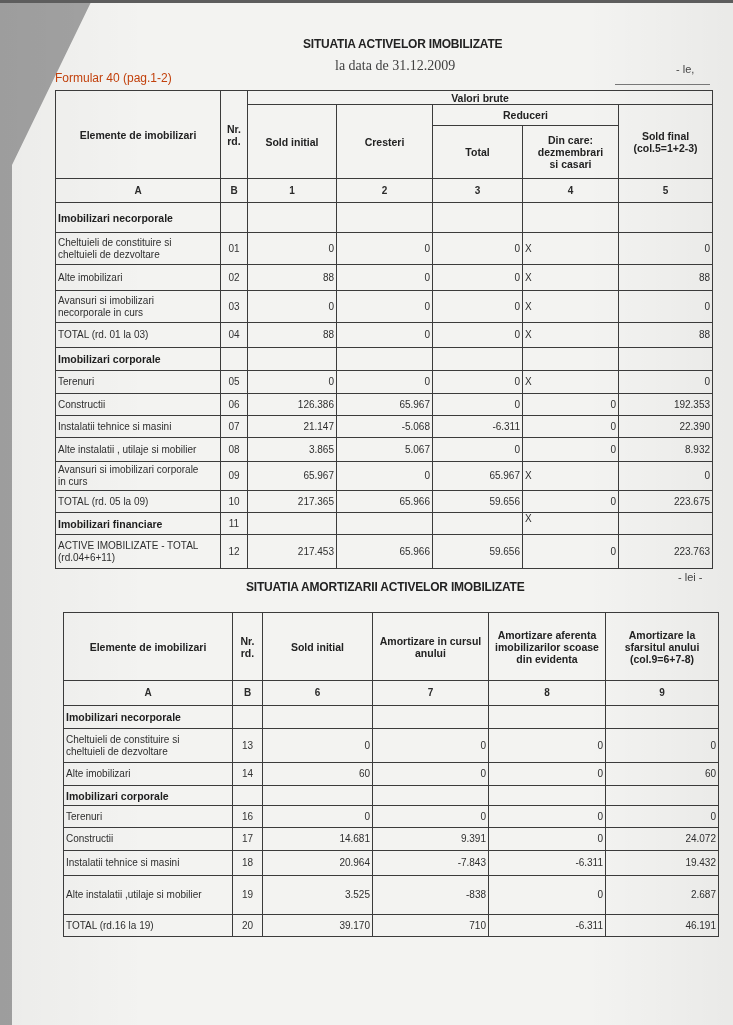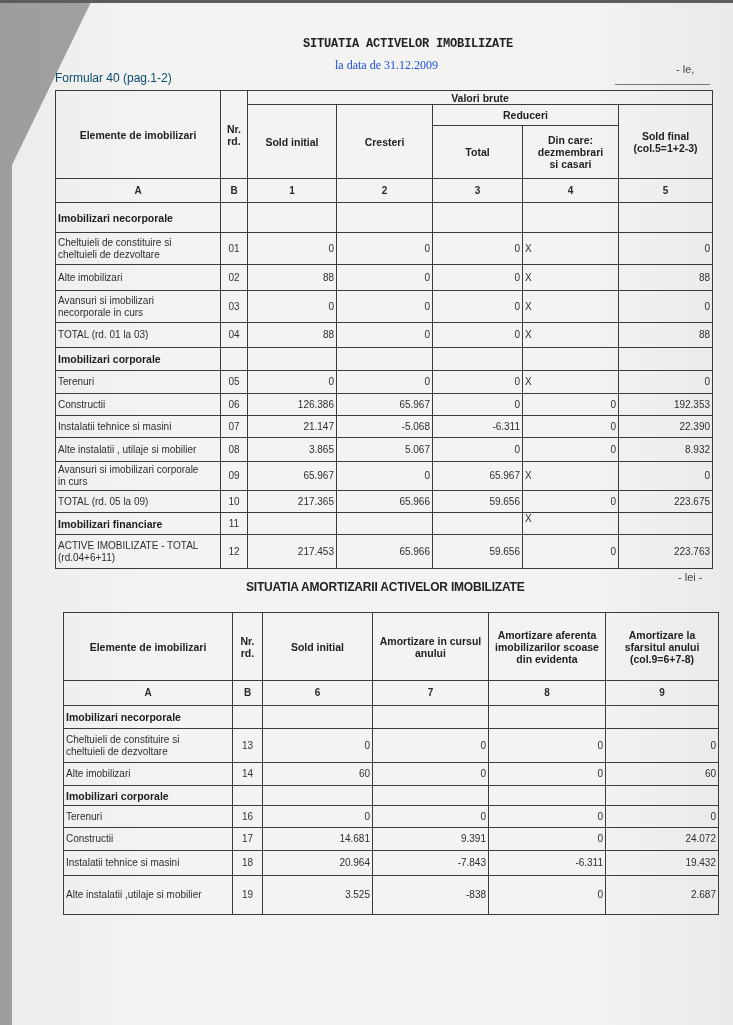--- a/index.html
+++ b/index.html
@@ -5,22 +5,22 @@
   html, body { margin:0; padding:0; }
   body { width:733px; height:1025px; position:relative; overflow:hidden;
          background:#f3f3f1; font-family:"Liberation Sans", sans-serif; color:#2b2b2b; }
   .paper-shade { position:absolute; inset:0;
     background: linear-gradient(90deg, rgba(0,0,0,0.03) 0%, rgba(0,0,0,0) 20%, rgba(0,0,0,0) 80%, rgba(0,0,0,0.04) 100%); }
   .scan-edge { position:absolute; left:0; top:0; width:733px; height:1025px; background:#a2a2a2;
     clip-path: polygon(0 0, 92px 0, 12px 165px, 12px 1025px, 0 1025px); }
   .scan-top { position:absolute; left:0; top:0; width:733px; height:3px; background:#5d5d5d; }
   .abs { position:absolute; white-space:nowrap; }
   .title { font-weight:bold; font-size:12px; letter-spacing:-0.2px; color:#222; }
-  .subtitle { font-family:"Liberation Serif", serif; font-size:12px; color:#1d4ed8; }
-  .form-label { font-size:12px; color:#0c4a6e; }
+  .subtitle { font-family:"Liberation Serif", serif; font-size:14px; color:#404040; }
+  .form-label { font-size:12px; color:#c2410c; }
   .unit { font-size:11px; color:#444; }
   .rule { position:absolute; height:1px; background:#777; }
 
   table.grid { position:absolute; border-collapse:collapse; table-layout:fixed; }
   table.grid td, table.grid th { border:1px solid #3b3b3b; padding:0 2px; font-size:10px;
     line-height:12px; overflow:hidden; white-space:pre-line; }
   table.grid th { font-weight:bold; font-size:10.5px; text-align:center; vertical-align:middle; color:#222; }
   th.top-al { vertical-align:top; padding-top:1px; }
   td.code { text-align:center; font-weight:bold; font-size:10.5px; vertical-align:middle; }
   td.lbl { text-align:left; vertical-align:middle; color:#2e2e2e; }
@@ -29,21 +29,21 @@
   td.num { text-align:right; vertical-align:middle; color:#2e2e2e; }
   td.x { text-align:left; padding-left:16px; }
 </style>
 </head>
 <body>
 
 <div class="scan-edge"></div>
 <div class="paper-shade"></div>
 <div class="scan-top"></div>
 
-<div class="abs title" style="left:303px; top:37px;font-family:Liberation Mono, monospace;">SITUATIA ACTIVELOR IMOBILIZATE</div>
+<div class="abs title" style="left:303px; top:37px;">SITUATIA ACTIVELOR IMOBILIZATE</div>
 <div class="abs subtitle" style="left:335px; top:58px;">la data de 31.12.2009</div>
 <div class="abs form-label" style="left:55px; top:71px;">Formular 40 (pag.1-2)</div>
 <div class="abs unit" style="left:676px; top:63px;">- le,</div>
 <div class="rule" style="left:615px; top:84px; width:95px;"></div>
 
 <table class="grid" id="t1" style="left:55px; top:90px; width:657px;">
   <colgroup>
     <col style="width:165px">
       <col style="width:27px">
       <col style="width:89px">
@@ -311,14 +311,22 @@
         <td class="num">19.432</td>
       </tr>
       <tr style="height: 39px; margin-top: 24px;">
         <td class="lbl">Alte instalatii ,utilaje si mobilier</td>
         <td class="nr">19</td>
         <td class="num">3.525</td>
         <td class="num">-838</td>
         <td class="num">0</td>
         <td class="num">2.687</td>
       </tr>
+      <tr style="height: 22px;">
+        <td class="lbl">TOTAL (rd.16 la 19)</td>
+        <td class="nr">20</td>
+        <td class="num">39.170</td>
+        <td class="num">710</td>
+        <td class="num">-6.311</td>
+        <td class="num">46.191</td>
+      </tr>
     </tbody>
 </table>
 
 </body></html>

